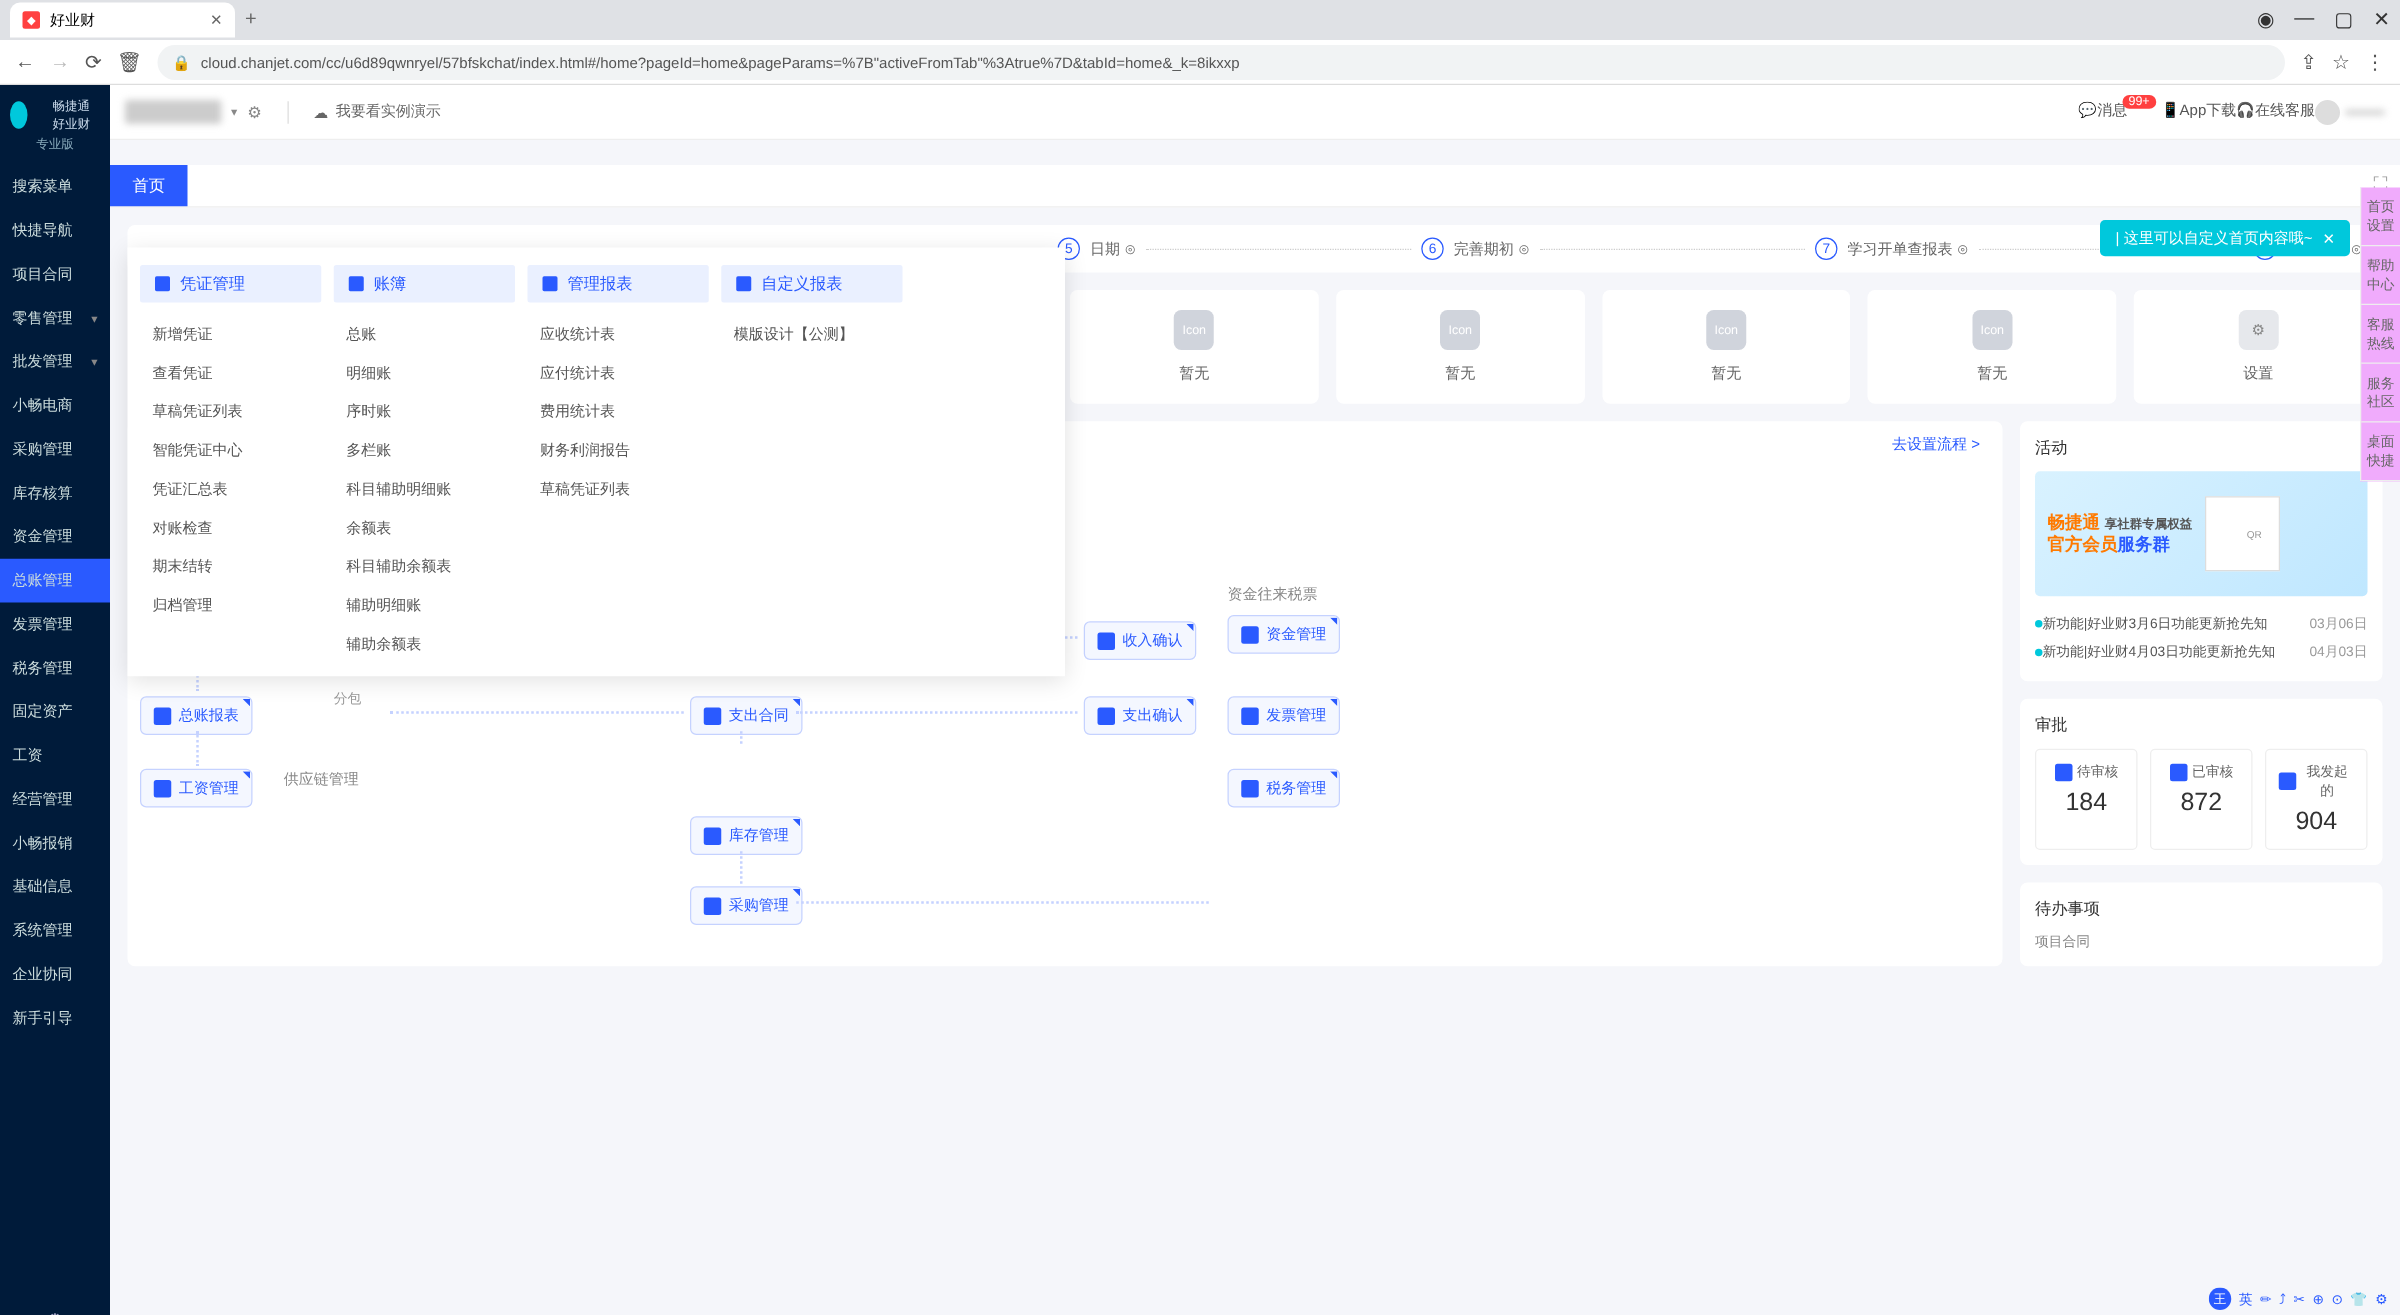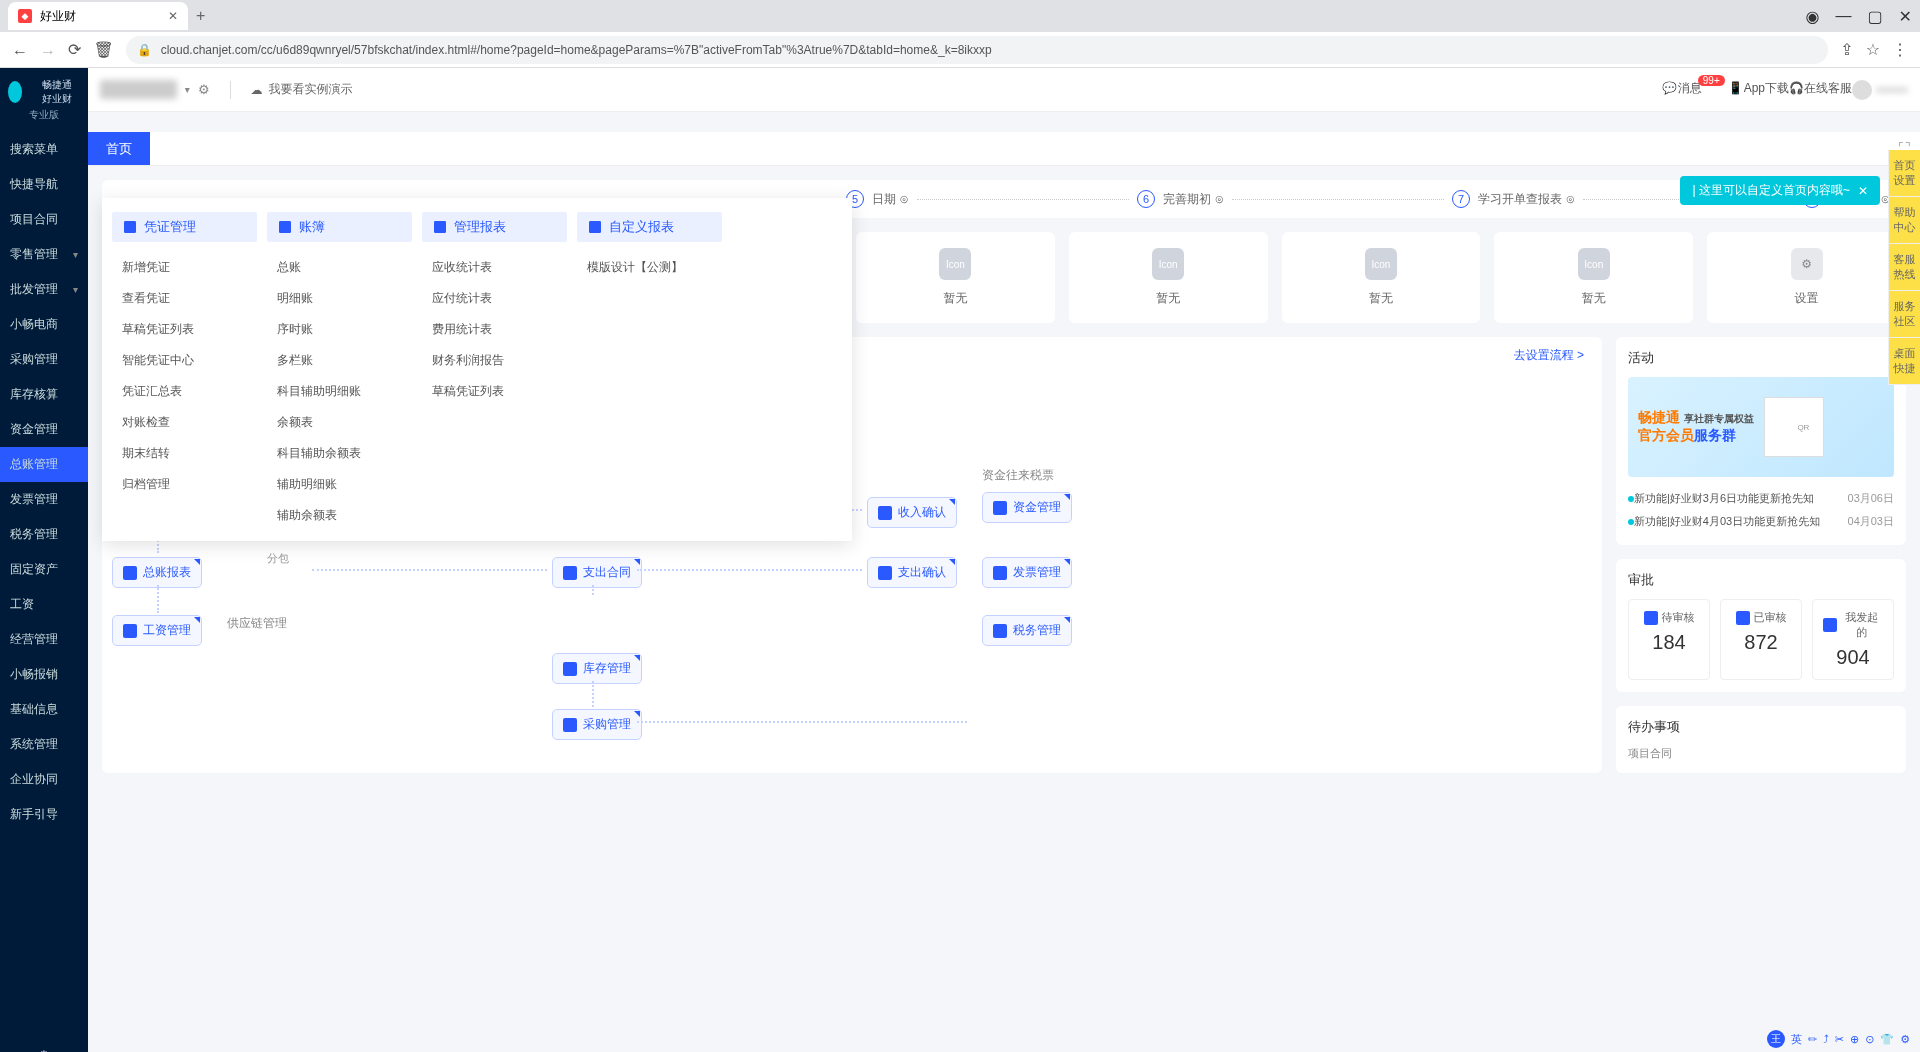--- a/index.html
+++ b/index.html
@@ -86,21 +86,21 @@
 .news-dot { width: 6px; height: 6px; border-radius: 50%; background: #00c8dc; }
 .news-date { margin-left: auto; color: #999; }
 
 .approve-row { display: flex; gap: 10px; }
 .approve-card { flex: 1; border: 1px solid #eee; border-radius: 4px; padding: 10px; text-align: center; cursor: pointer; }
 .approve-label { font-size: 11px; color: #666; display: flex; align-items: center; gap: 4px; justify-content: center; }
 .approve-icon { width: 14px; height: 14px; background: #2a5aff; border-radius: 2px; }
 .approve-num { font-size: 20px; color: #333; margin-top: 6px; }
 
 
-.right-rail { position: fixed; right: 0; top: 150px; width: 32px; background: #fde047; border-left: 1px solid #eee; font-size: 11px; color: #666; }
+.right-rail { position: fixed; right: 0; top: 150px; width: 32px; background: #f0abfc; border-left: 1px solid #eee; font-size: 11px; color: #666; }
 .rail-item { padding: 8px 4px; text-align: center; border-bottom: 1px solid #eee; cursor: pointer; writing-mode: horizontal-tb; }
 
 
 .tooltip-badge { position: absolute; right: 40px; top: 10px; background: #00c8dc; color: #fff; padding: 6px 12px; border-radius: 4px; font-size: 12px; display: flex; align-items: center; gap: 8px; }
 .tooltip-close { cursor: pointer; }
 
 
 .taskbar { position: fixed; bottom: 4px; right: 10px; display: flex; gap: 6px; font-size: 11px; color: #2a5aff; align-items: center; }
 .taskbar span { cursor: pointer; }
 

